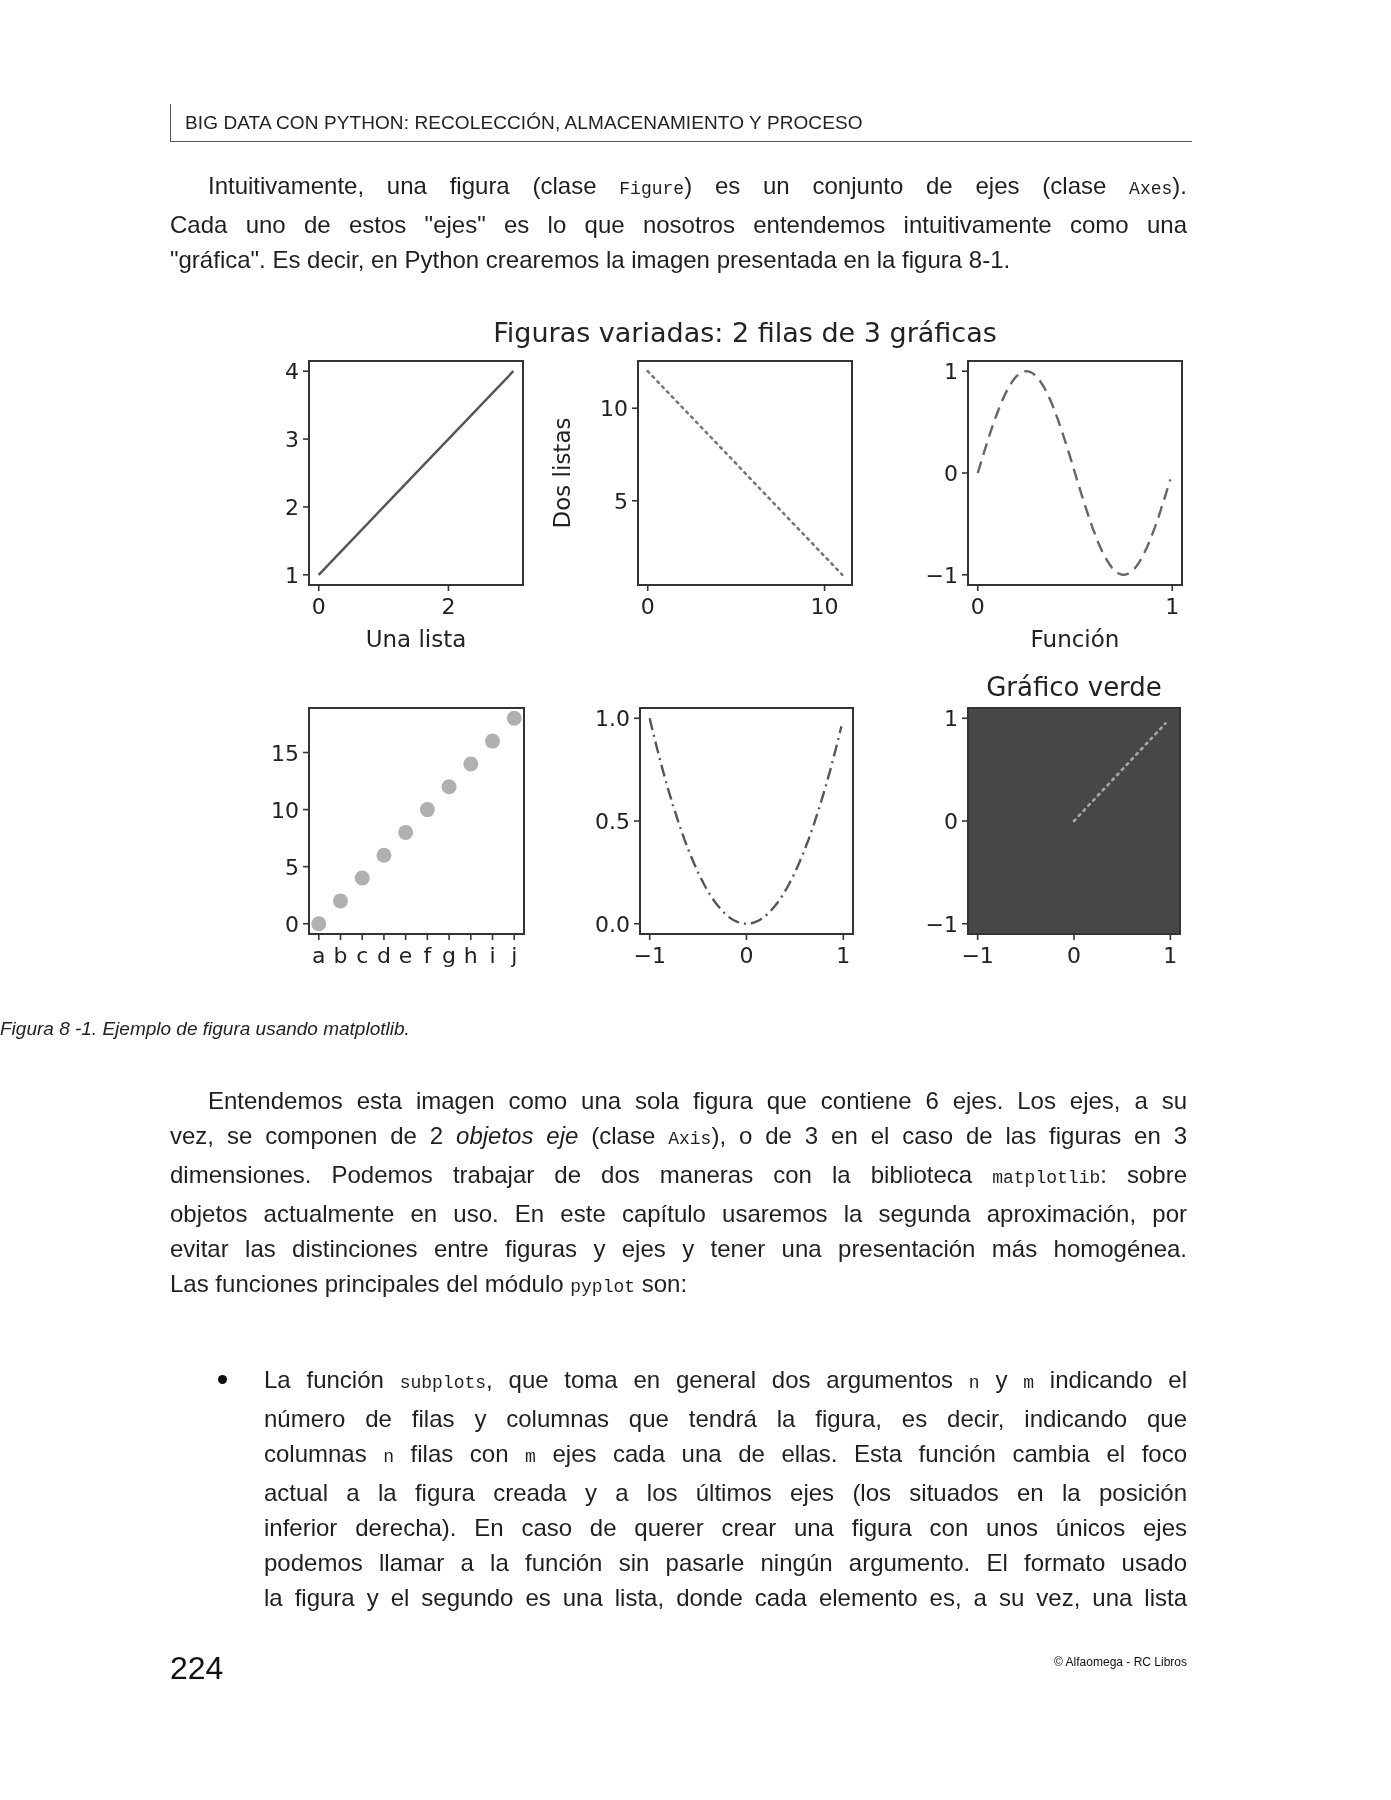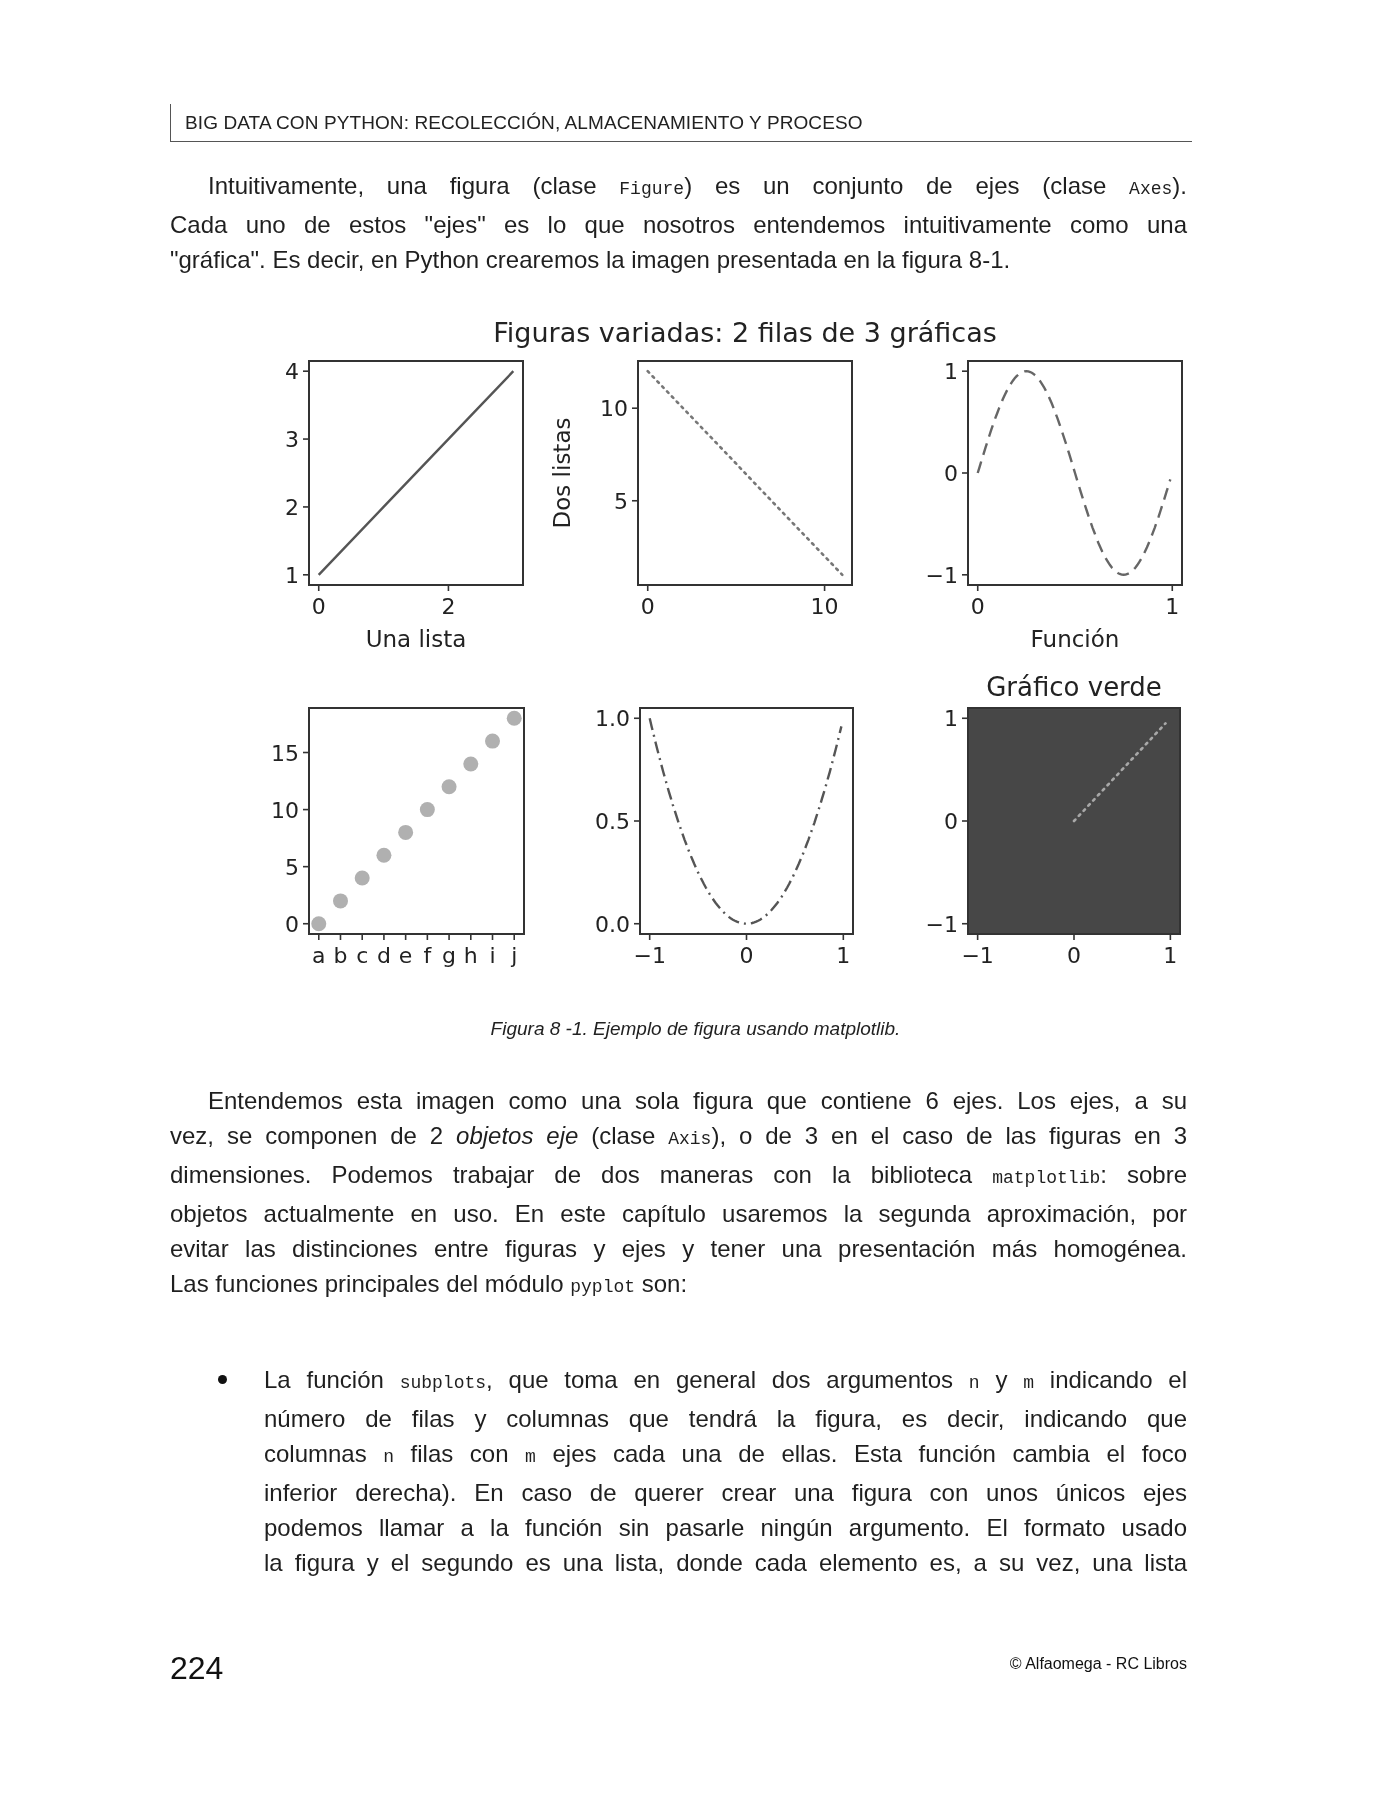--- a/index.html
+++ b/index.html
@@ -9,28 +9,28 @@
                   border-left: 1.5px solid #555; border-bottom: 1.5px solid #555; box-sizing: border-box; }
   .running-head span { position: absolute; left: 14px; top: 8px; font-size: 19px; letter-spacing: 0.1px; color: #222; }
   .para { position: absolute; left: 170px; width: 1017px; font-size: 24px; line-height: 35px;
           text-align: justify; color: #1f1f1f; }
   .para .line { display: block; white-space: nowrap; text-align-last: justify; text-align: justify; }
   .para .line.last { text-align-last: left; }
   code, .mono { font-family: Liberation Mono, monospace; font-size: 18px; }
   em { }
   #figure { position: absolute; left: 0; top: 0; width: 1391px; height: 1000px; pointer-events: none; }
   #figure text { font-family: "DejaVu Sans", sans-serif; fill: #222; }
-  .caption { position: absolute; left: 0; width: 1391px; top: 1018px; text-align: center;
+  .caption { position: absolute; left: 0; width: 1391px; top: 1018px; text-align: left;
              font-style: italic; font-size: 19px; color: #222; }
   .bullet-list { position: absolute; left: 170px; top: 1362px; width: 1017px; }
   .bullet-dot { position: absolute; left: 48px; top: 13px; width: 9px; height: 9px; border-radius: 50%; background: #111; }
   .bullet-text { position: absolute; left: 94px; width: 923px; font-size: 24px; line-height: 35px; color: #1f1f1f; }
   .bullet-text .line { display: block; white-space: nowrap; text-align: justify; text-align-last: justify; }
   .page-number { position: absolute; left: 170px; top: 1650px; font-size: 32px; color: #111; }
-  .publisher { position: absolute; right: 204px; top: 1655px; font-size: 16px; color: #111; }
+  .publisher { position: absolute; right: 204px; top: 1655px; font-size: 12px; color: #111; }
 </style>
 </head>
 <body>
 
 <div class="running-head">
   <span>BIG DATA CON PYTHON: RECOLECCIÓN, ALMACENAMIENTO Y PROCESO</span>
 </div>
 
 <div class="para indent-first" id="intro" style="top:168px;">
     <span class="line" style="padding-left: 38px;"><span>Intuitivamente, una figura (clase </span><code>Figure</code><span>) es un conjunto de ejes (clase </span><code>Axes</code><span>).</span></span>
@@ -209,20 +209,21 @@
     <span class="line"><span>evitar las distinciones entre figuras y ejes y tener una presentación más homogénea.</span></span>
     <span class="line last"><span>Las funciones principales del módulo </span><code>pyplot</code><span> son:</span></span>
   </div>
 
 <div class="bullet-list">
   <div class="bullet-dot"></div>
   <div class="bullet-text" id="bullet">
       <span class="line"><span>La función </span><code>subplots</code><span>, que toma en general dos argumentos </span><code>n</code><span> y </span><code>m</code><span> indicando el</span></span>
       <span class="line"><span>número de filas y columnas que tendrá la figura, es decir, indicando que</span></span>
       <span class="line"><span>columnas </span><code>n</code><span> filas con </span><code>m</code><span> ejes cada una de ellas. Esta función cambia el foco</span></span>
+      <span class="line"><span>actual a la figura creada y a los últimos ejes (los situados en la posición</span></span>
       <span class="line"><span>inferior derecha). En caso de querer crear una figura con unos únicos ejes</span></span>
       <span class="line"><span>podemos llamar a la función sin pasarle ningún argumento. El formato usado</span></span>
       <span class="line"><span>la figura y el segundo es una lista, donde cada elemento es, a su vez, una lista</span></span>
     </div>
 </div>
 
 <div class="page-number">224</div>
 <div class="publisher">© Alfaomega - RC Libros</div>
 
 </body></html>

